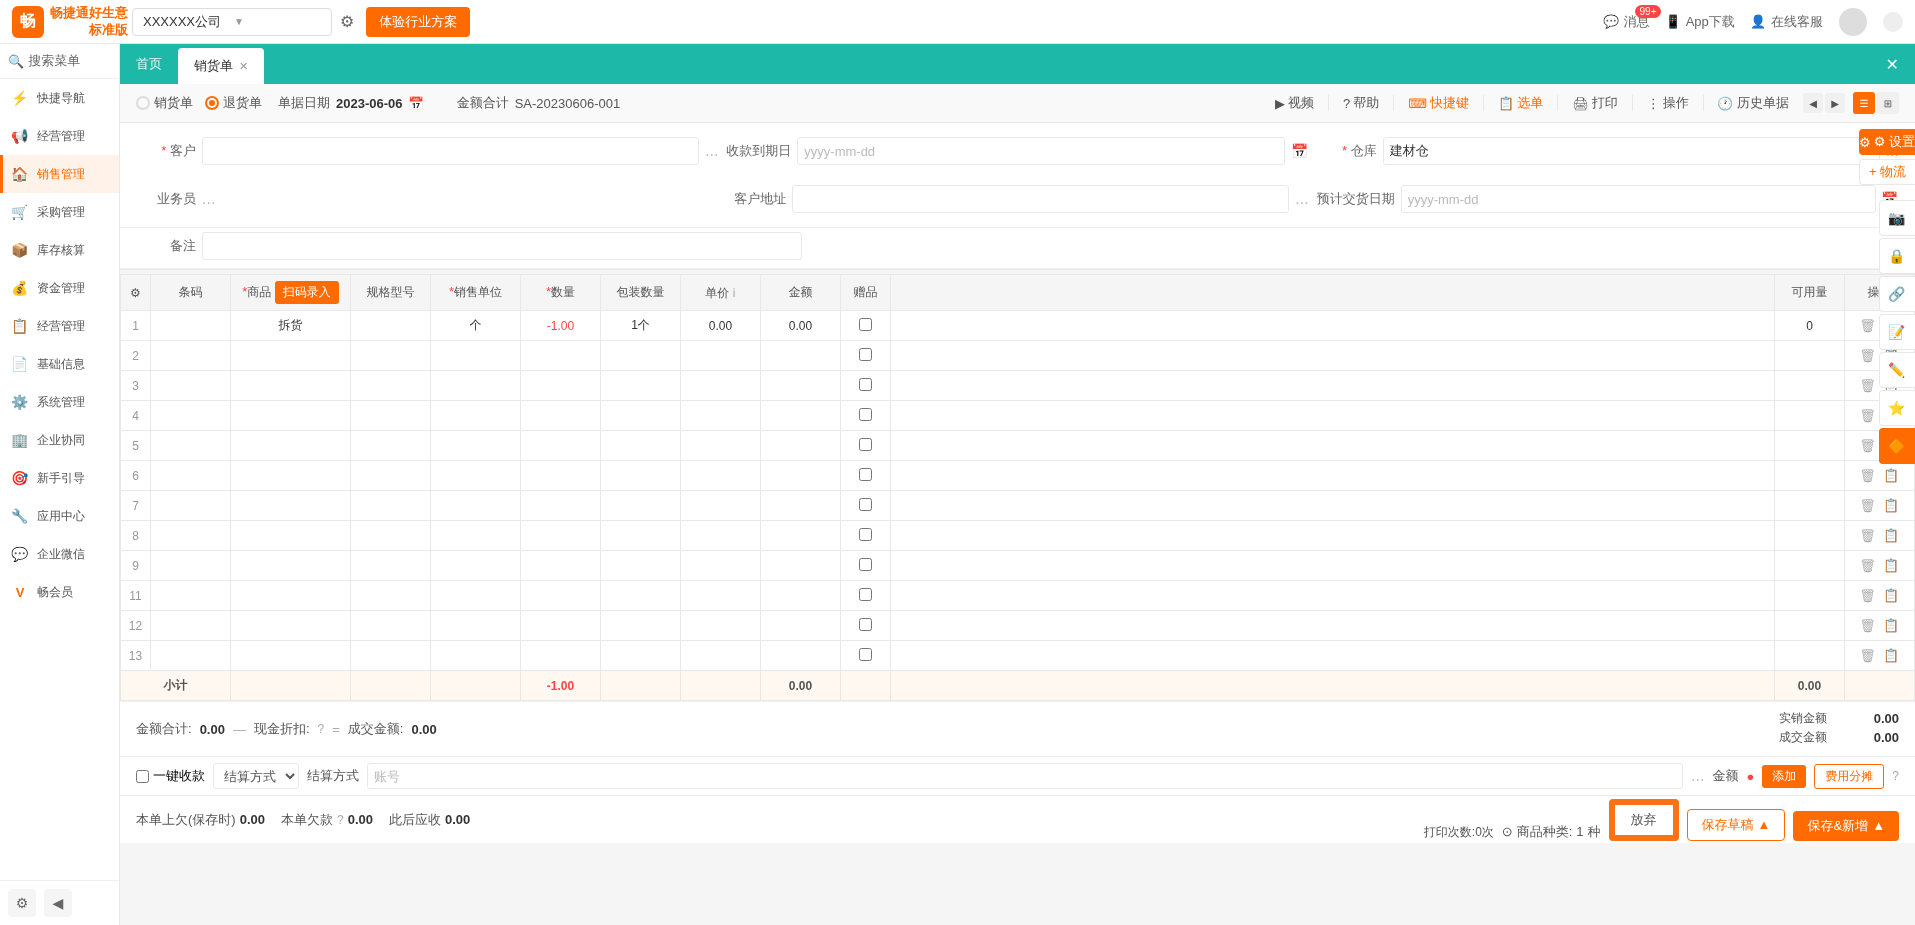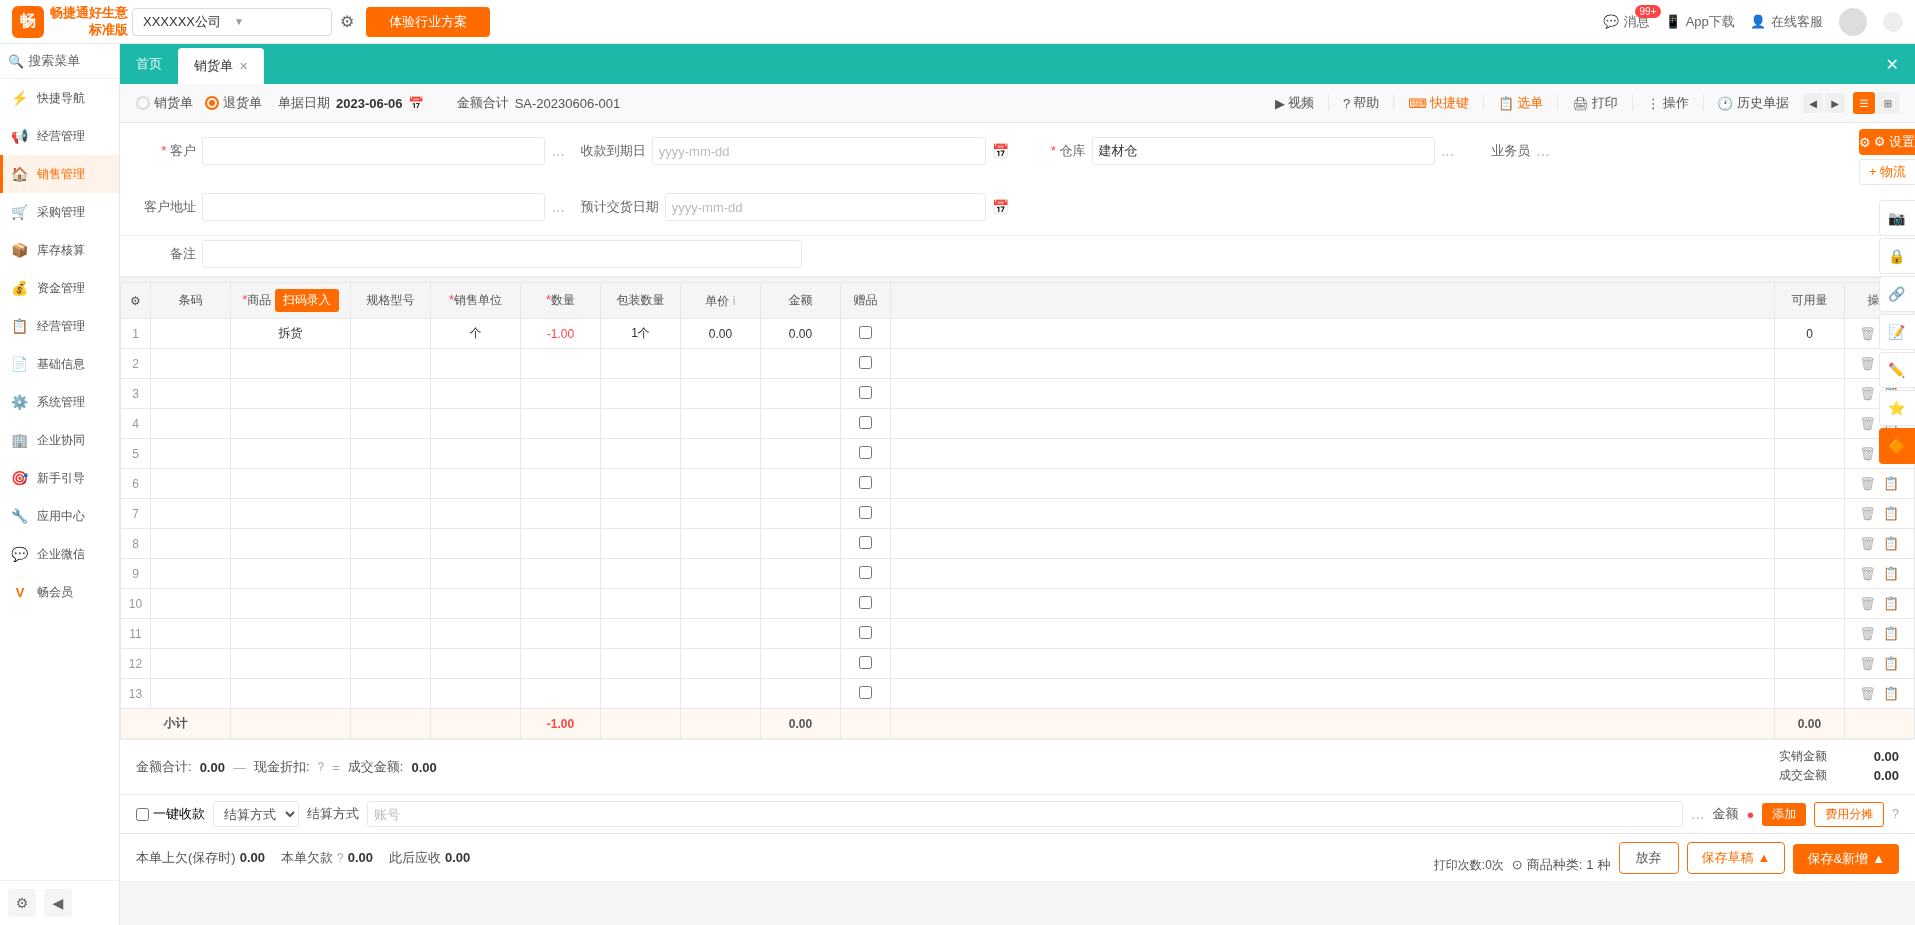--- a/index.html
+++ b/index.html
@@ -7,21 +7,21 @@
 
     
     .topbar { height: 44px; background: #fff; display: flex; align-items: center; padding: 0 12px; border-bottom: 1px solid #e8e8e8; position: relative; z-index: 100; }
     .topbar-logo { display: flex; align-items: center; gap: 6px; width: 120px; }
     .logo-icon { width: 32px; height: 32px; background: #ff6b00; border-radius: 6px; display: flex; align-items: center; justify-content: center; color: white; font-size: 16px; font-weight: bold; }
     .logo-text { font-size: 11px; color: #ff6b00; font-weight: bold; line-height: 1.3; text-align: right; }
     .topbar-company { display: flex; align-items: center; gap: 4px; padding: 4px 10px; border: 1px solid #ddd; border-radius: 4px; min-width: 200px; cursor: pointer; color: #333; }
     .topbar-company span { flex: 1; }
     .chevron-down { color: #999; font-size: 10px; }
     .topbar-settings-icon { margin-left: 8px; color: #666; cursor: pointer; font-size: 16px; }
-    .topbar-trial-btn { margin-left: 12px; background: #ff6b00; color: white; border: none; padding: 6px 23px; border-radius: 4px; cursor: pointer; font-size: 13px; font-family: Liberation Serif, serif; }
+    .topbar-trial-btn { margin-left: 12px; background: #ff6b00; color: white; border: none; padding: 6px 13px; border-radius: 4px; cursor: pointer; font-size: 13px; font-family: Liberation Serif, serif; }
     .topbar-right { margin-left: auto; display: flex; align-items: center; gap: 16px; color: #666; }
     .topbar-right-item { display: flex; align-items: center; gap: 4px; cursor: pointer; position: relative; }
     .badge { background: #ff4444; color: white; border-radius: 10px; padding: 1px 5px; font-size: 10px; position: absolute; top: -8px; right: -12px; }
     .avatar { width: 28px; height: 28px; background: #ddd; border-radius: 50%; }
 
     
     .sidebar { position: absolute; left: 0; top: 44px; width: 120px; bottom: 0; background: #fff; border-right: 1px solid #e8e8e8; display: flex; flex-direction: column; z-index: 50; }
     .sidebar-search { padding: 8px; border-bottom: 1px solid #f0f0f0; display: flex; align-items: center; gap: 4px; color: #666; cursor: pointer; }
     .sidebar-item { padding: 10px 8px; display: flex; align-items: center; gap: 8px; cursor: pointer; color: #555; border-left: 3px solid transparent; }
     .sidebar-item.active { background: #fff2e8; color: #ff6b00; border-left-color: #ff6b00; }
@@ -56,21 +56,21 @@
     .form-toolbar { margin-left: auto; display: flex; align-items: center; gap: 8px; color: #555; font-size: 12px; }
     .form-toolbar-item { display: flex; align-items: center; gap: 3px; cursor: pointer; padding: 2px 6px; }
     .toolbar-divider { width: 1px; height: 16px; background: #e8e8e8; }
     .nav-arrows { display: flex; gap: 2px; }
     .nav-arrow { width: 20px; height: 20px; background: #f0f0f0; border-radius: 3px; display: flex; align-items: center; justify-content: center; cursor: pointer; font-size: 10px; }
     .view-icons { display: flex; gap: 2px; }
     .view-icon { width: 22px; height: 22px; background: #f0f0f0; border-radius: 3px; display: flex; align-items: center; justify-content: center; cursor: pointer; font-size: 10px; }
     .view-icon.active { background: #ff6b00; color: white; }
 
     
-    .fields-grid { display: grid; grid-template-columns: 1fr 1fr 1fr 1fr; gap: 16px; padding: 8px 16px; background: #fff; border-bottom: 1px solid #f0f0f0; }
+    .fields-grid { display: grid; grid-template-columns: 1fr 1fr 1fr; gap: 8px; padding: 8px 16px; background: #fff; border-bottom: 1px solid #f0f0f0; }
     .field-row { display: flex; align-items: center; gap: 6px; padding: 6px 0; }
     .field-label { color: #666; min-width: 60px; text-align: right; white-space: nowrap; }
     .field-required { color: #ff4444; }
     .field-input { flex: 1; height: 28px; border: 1px solid #e8e8e8; border-radius: 3px; padding: 0 6px; color: #333; background: #fff; }
     .field-input::placeholder { color: #bbb; }
     .field-dots { color: #bbb; font-size: 16px; cursor: pointer; }
     .field-calendar { color: #bbb; cursor: pointer; font-size: 14px; }
     .remark-row { padding: 4px 16px 8px; display: flex; align-items: center; gap: 6px; background: #fff; border-bottom: 1px solid #f0f0f0; }
     .side-btn { width: 36px; height: 36px; background: #fff; border: 1px solid #e8e8e8; border-right: none; border-radius: 4px 0 0 4px; display: flex; align-items: center; justify-content: center; cursor: pointer; font-size: 14px; color: #666; }
     .side-btn.active { background: #ff6b00; color: white; border-color: #ff6b00; }
@@ -103,21 +103,21 @@
     .add-btn { background: #ff6b00; color: white; border: none; padding: 3px 10px; border-radius: 3px; cursor: pointer; font-size: 12px; }
     .expense-btn { background: #fff; border: 1px solid #ff6b00; color: #ff6b00; padding: 3px 10px; border-radius: 3px; cursor: pointer; font-size: 12px; }
 
     .bottom-bar { height: 48px; background: #fff; border-top: 1px solid #e8e8e8; display: flex; align-items: center; padding: 0 16px; gap: 16px; }
     .bottom-info { display: flex; gap: 16px; color: #555; font-size: 12px; align-items: center; }
     .bottom-info-item { display: flex; align-items: center; gap: 4px; }
     .info-val { color: #333; font-weight: bold; }
     .bottom-right { margin-left: auto; display: flex; align-items: flex-end; gap: 8px; }
     .print-info { font-size: 12px; color: #555; }
     .product-count { font-size: 12px; color: #555; display: flex; align-items: center; gap: 4px; }
-    .discard-btn { border: 1px solid #f97316; background: #fff; color: #555; padding: 6px 16px; border-radius: 4px; cursor: pointer; }
+    .discard-btn { border: 6px solid #f97316; background: #fff; color: #555; padding: 6px 16px; border-radius: 4px; cursor: pointer; }
     .save-draft-btn { border: 1px solid #ff6b00; background: #fff; color: #ff6b00; padding: 6px 14px; border-radius: 4px; cursor: pointer; display: flex; align-items: center; gap: 4px; }
     .save-new-btn { background: #ff6b00; color: white; border: none; padding: 6px 14px; border-radius: 4px; cursor: pointer; display: flex; align-items: center; gap: 4px; }
     .rt-row { display: flex; align-items: center; justify-content: flex-end; gap: 12px; margin-bottom: 2px; }
     .rt-label { color: #555; font-size: 12px; }
     .rt-value { color: #333; font-weight: bold; min-width: 60px; text-align: right; }
 
     .close-icon-btn { color: white; font-size: 16px; cursor: pointer; margin-left: auto; padding: 0 8px; }
 
     
     .info-icon { color: #aaa; font-size: 12px; cursor: pointer; }
@@ -561,38 +561,20 @@
       <td></td>
       <td><input type="checkbox" style=""></td>
       <td></td>
       <td></td>
       <td>
         <span style="cursor:pointer;color:#aaa;margin-right:4px;">🗑</span>
         <span style="cursor:pointer;color:#aaa;">📋</span>
       </td>
     </tr>
               <tr>
-      <td class="row-num">10</td>
-      <td></td>
-      <td></td>
-      <td></td>
-      <td></td>
-      <td class=""></td>
-      <td></td>
-      <td></td>
-      <td></td>
-      <td><input type="checkbox" style=""></td>
-      <td></td>
-      <td></td>
-      <td>
-        <span style="cursor:pointer;color:#aaa;margin-right:4px;">🗑</span>
-        <span style="cursor:pointer;color:#aaa;">📋</span>
-      </td>
-    </tr>
-              <tr>
       <td class="row-num">11</td>
       <td></td>
       <td></td>
       <td></td>
       <td></td>
       <td class=""></td>
       <td></td>
       <td></td>
       <td></td>
       <td><input type="checkbox" style=""></td>

